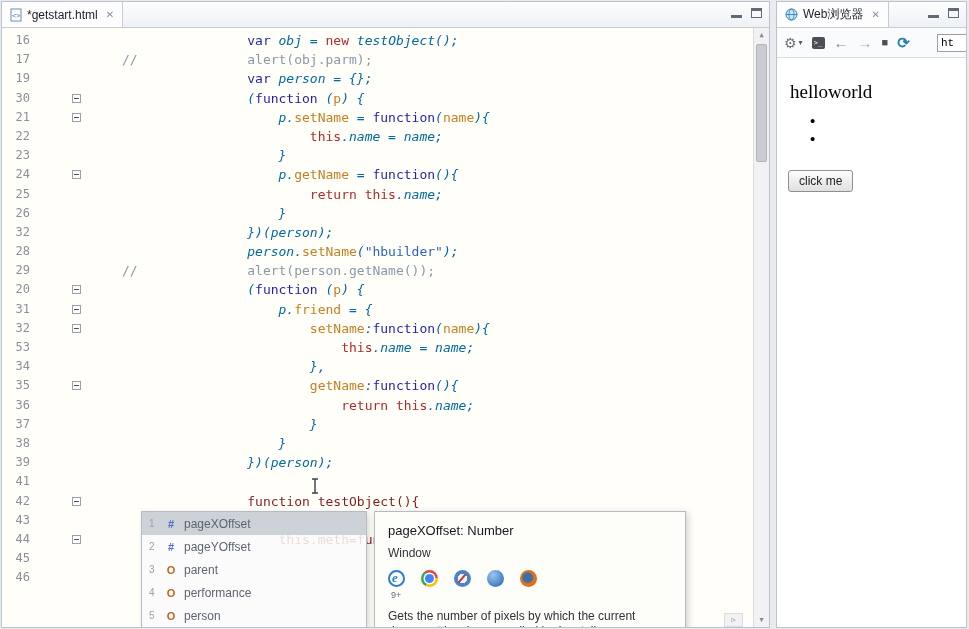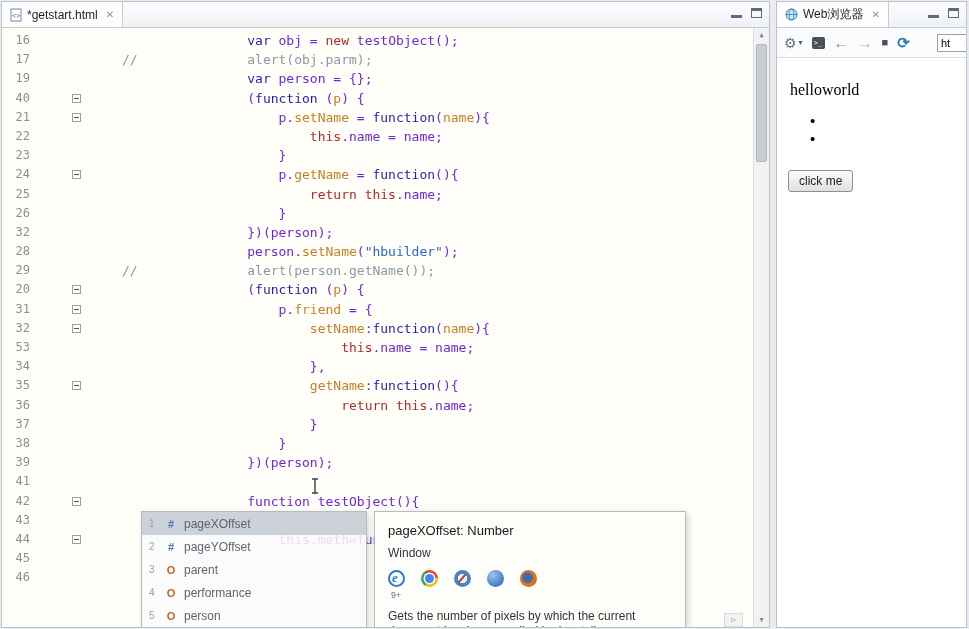--- a/index.html
+++ b/index.html
@@ -26,24 +26,24 @@
             overflow:hidden; font-family:"DejaVu Sans Mono",monospace; font-size:13px; }
   .code-lines { position:absolute; top:3px; left:0; right:16px; }
   .code-row { display:flex; height:19.2px; line-height:19.2px; white-space:pre;gap:38px; }
   .code-row.current { background:#f0e8cd; }
   .ln { width:28px; text-align:right; color:#8a8f98; font-size:12px; flex:0 0 auto; }
   .fold { width:16px; flex:0 0 auto; position:relative; }
   .fold-marker { position:absolute; left:4px; top:5px; width:9px; height:9px;
                  border:1px solid #9aa0a8; background:#fff; }
   .fold-marker::after { content:""; position:absolute; left:1px; right:1px; top:3px; height:1px; background:#555; }
   .code { flex:1; white-space:pre; }
-  .tk-pl { color:#6d28d9; }   .tk-kw { color:#1f1fb0; }
+  .tk-pl { color:#0369a1;font-style:italic; }   .tk-kw { color:#1f1fb0; }
   .tk-kw2 { color:#b02b2b; }  .tk-mem { color:#c57f22; }
   .tk-str { color:#2a66c8; }  .tk-cm { color:#8a98a8; }
-  .tk-ghost { color:#6d28d9; }
+  .tk-ghost { color:#7f1d1d; }
 
   
   .vscroll { position:absolute; top:0; right:0; width:16px; bottom:0; background:#f2f2f4; border-left:1px solid #dcdce0; }
   .sarr { position:absolute; left:0; width:15px; height:14px; text-align:center; font-size:7px; color:#858a92; line-height:14px; }
   .sarr.up { top:0; } .sarr.down { bottom:0; }
   .vthumb { position:absolute; left:2px; right:2px; top:16px; height:118px; background:#c9cdd3;
             border:1px solid #b0b4bc; border-radius:2px; }
   .hscroll-arrow { position:absolute; right:26px; bottom:0; width:19px; height:14px; background:#f2f2f4;
                    border:1px solid #dcdce0; text-align:center; font-size:7px; line-height:12px; color:#858a92; }
 
@@ -84,23 +84,23 @@
   .tbi { color:#6a7076; font-size:14px; line-height:1; cursor:default; }
   .gear-wrap { display:flex; align-items:center; gap:2px; }
   .caret { font-size:8px; color:#555b62; }
   .console-ic { width:13px; height:12px; background:#4a4f55; border-radius:2px; color:#fff;
                 font-size:7px; line-height:12px; text-align:center; font-family:"DejaVu Sans Mono",monospace; }
   .back-ic { color:#868c94; font-size:15px; font-weight:bold; }
   .fwd-ic { color:#a8aeb6; font-size:15px; font-weight:bold; }
   .stop-ic { color:#4a4f55; font-size:11px; }
   .refresh-ic { color:#2e7db5; font-size:15px; font-weight:bold; }
   .url-input { margin-left:auto; margin-right:-8px; width:30px; height:18px; border:1px solid #9aa0a8;
-               font-size:11px; padding:0 3px; font-family:Liberation Sans, sans-serif; }
+               font-size:11px; padding:0 3px; font-family:Liberation Mono, monospace; }
   .bcontent { position:absolute; top:56px; left:0; right:0; bottom:0; background:#fff; }
-  .hw { position:absolute; left:13px; top:23px; font-family:"Liberation Serif",serif; font-size:16px; color:#000; }
+  .hw { position:absolute; left:13px; top:23px; font-family:"Liberation Serif",serif; font-size:19px; color:#000; }
   .bullet-list { position:absolute; left:33px; top:54px; }
   .bullet { font-size:15px; line-height:18px; color:#000; }
   .clickme { position:absolute; left:11px; top:112px; height:22px; padding:0 10px; font-size:12px;
              font-family:"Liberation Sans",sans-serif; color:#222; background:linear-gradient(#fdfdfd,#e0e0e0);
              border:1px solid #8a9098; border-radius:3px; }
 
   .globe-svg, .file-svg { display:block; }
 </style>
 </head>
 <body>
@@ -121,21 +121,21 @@
         <span class="wb wb-min"></span>
         <span class="wb wb-max"></span>
       </div>
     </div>
 
     <div class="editor">
       <div class="code-lines">
           <div class="code-row"><span class="ln">16</span><span class="fold"></span><span class="code"><span class="tk-pl">                </span><span class="tk-kw">var</span><span class="tk-pl"> obj = </span><span class="tk-kw2">new</span><span class="tk-pl"> testObject();</span></span></div>
           <div class="code-row"><span class="ln">17</span><span class="fold"></span><span class="code"><span class="tk-cm">//              alert(obj.parm);</span></span></div>
           <div class="code-row"><span class="ln">19</span><span class="fold"></span><span class="code"><span class="tk-pl">                </span><span class="tk-kw">var</span><span class="tk-pl"> person = {};</span></span></div>
-          <div class="code-row"><span class="ln">40</span><span class="fold"><span class="fold-marker"></span></span><span class="code"><span class="tk-pl">                (</span><span class="tk-kw">function</span><span class="tk-pl"> (</span><span class="tk-mem">p</span><span class="tk-pl">) {</span></span></div>
+          <div class="code-row"><span class="ln">30</span><span class="fold"><span class="fold-marker"></span></span><span class="code"><span class="tk-pl">                (</span><span class="tk-kw">function</span><span class="tk-pl"> (</span><span class="tk-mem">p</span><span class="tk-pl">) {</span></span></div>
           <div class="code-row"><span class="ln">21</span><span class="fold"><span class="fold-marker"></span></span><span class="code"><span class="tk-pl">                    p.</span><span class="tk-mem">setName</span><span class="tk-pl"> = </span><span class="tk-kw">function</span><span class="tk-pl">(</span><span class="tk-mem">name</span><span class="tk-pl">){</span></span></div>
           <div class="code-row"><span class="ln">22</span><span class="fold"></span><span class="code"><span class="tk-pl">                        </span><span class="tk-kw2">this</span><span class="tk-pl">.name = name;</span></span></div>
           <div class="code-row"><span class="ln">23</span><span class="fold"></span><span class="code"><span class="tk-pl">                    }</span></span></div>
           <div class="code-row"><span class="ln">24</span><span class="fold"><span class="fold-marker"></span></span><span class="code"><span class="tk-pl">                    p.</span><span class="tk-mem">getName</span><span class="tk-pl"> = </span><span class="tk-kw">function</span><span class="tk-pl">(){</span></span></div>
           <div class="code-row"><span class="ln">25</span><span class="fold"></span><span class="code"><span class="tk-pl">                        </span><span class="tk-kw2">return this</span><span class="tk-pl">.name;</span></span></div>
           <div class="code-row"><span class="ln">26</span><span class="fold"></span><span class="code"><span class="tk-pl">                    }</span></span></div>
           <div class="code-row"><span class="ln">32</span><span class="fold"></span><span class="code"><span class="tk-pl">                })(person);</span></span></div>
           <div class="code-row"><span class="ln">28</span><span class="fold"></span><span class="code"><span class="tk-pl">                person.</span><span class="tk-mem">setName</span><span class="tk-pl">(</span><span class="tk-str">"hbuilder"</span><span class="tk-pl">);</span></span></div>
           <div class="code-row"><span class="ln">29</span><span class="fold"></span><span class="code"><span class="tk-cm">//              alert(person.getName());</span></span></div>
           <div class="code-row"><span class="ln">20</span><span class="fold"><span class="fold-marker"></span></span><span class="code"><span class="tk-pl">                (</span><span class="tk-kw">function</span><span class="tk-pl"> (</span><span class="tk-mem">p</span><span class="tk-pl">) {</span></span></div>

